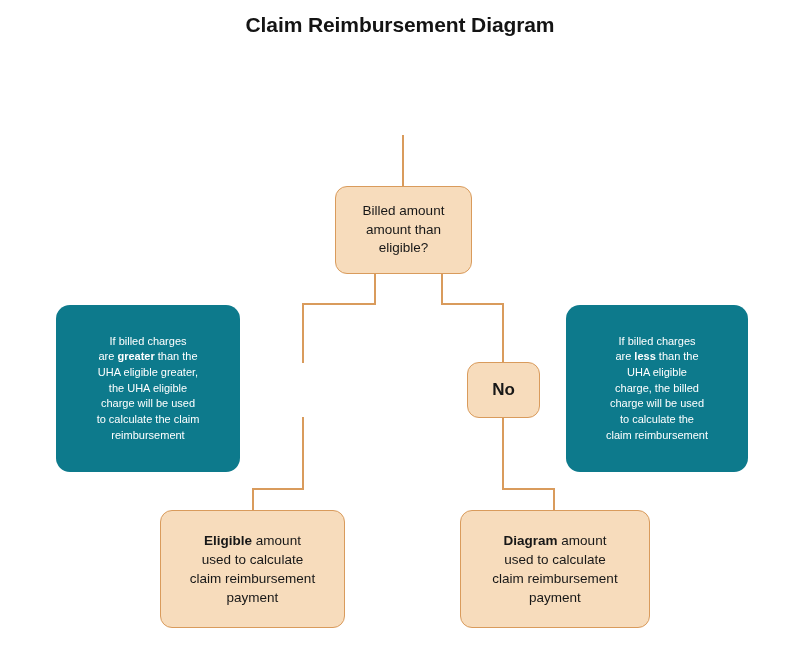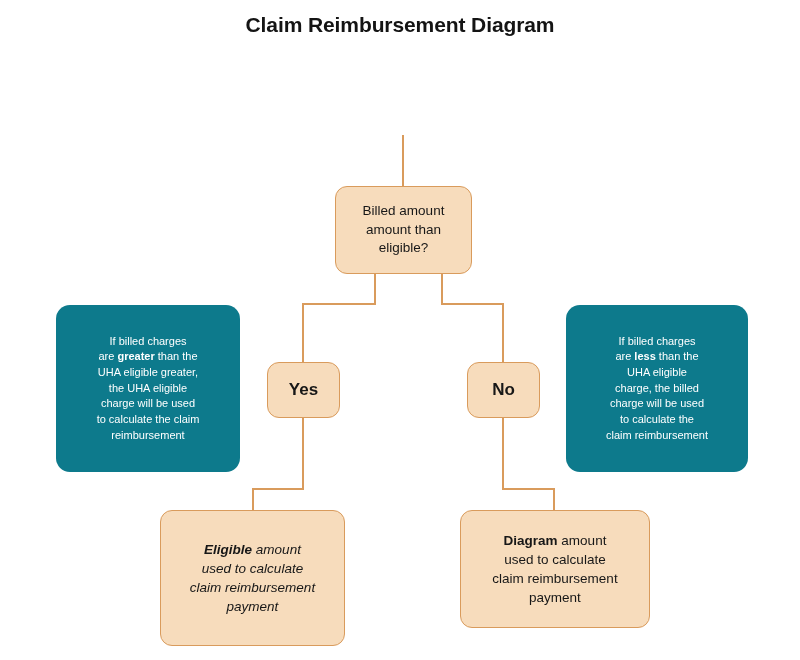--- a/index.html
+++ b/index.html
@@ -74,21 +74,21 @@
   }
 
   #note-greater    { left:56px;  top:305px; width:184px; height:167px; }
   #note-less       { left:566px; top:305px; width:182px; height:167px; }
   #note-greater .node-txt, #note-less .node-txt {
     font-size: 11px;
     line-height: 1.42;
     padding: 0 10px;
   }
 
-  #node-eligible   { left:160px; top:510px; width:185px; height:136px;font-style:italic; }
+  #node-eligible   { left:160px; top:510px; width:185px; height:118px; }
   #node-billed     { left:460px; top:510px; width:190px; height:118px; }
   #node-eligible .node-txt, #node-billed .node-txt {
     font-size: 13.5px;
     line-height: 1.42;
     padding: 0 10px;
   }
 
   
   .conn {
     position: absolute;
@@ -167,23 +167,20 @@
       <span>If billed charges</span><br>
       <span>are <b>less</b> than the</span><br>
       <span>UHA eligible</span><br>
       <span>charge, the billed</span><br>
       <span>charge will be used</span><br>
       <span>to calculate the</span><br>
       <span>claim reimbursement</span>
     </div>
   </div>
 
-  <div class="node node-peach" id="node-yes">
-    <div class="node-txt">Yes</div>
-  </div>
 
   <div class="node node-peach" id="node-no">
     <div class="node-txt">No</div>
   </div>
 
   <div class="node node-peach" id="node-eligible">
     <div class="node-txt">
       <span><b>Eligible</b> amount</span><br>
       <span>used to calculate</span><br>
       <span>claim reimbursement</span><br>

